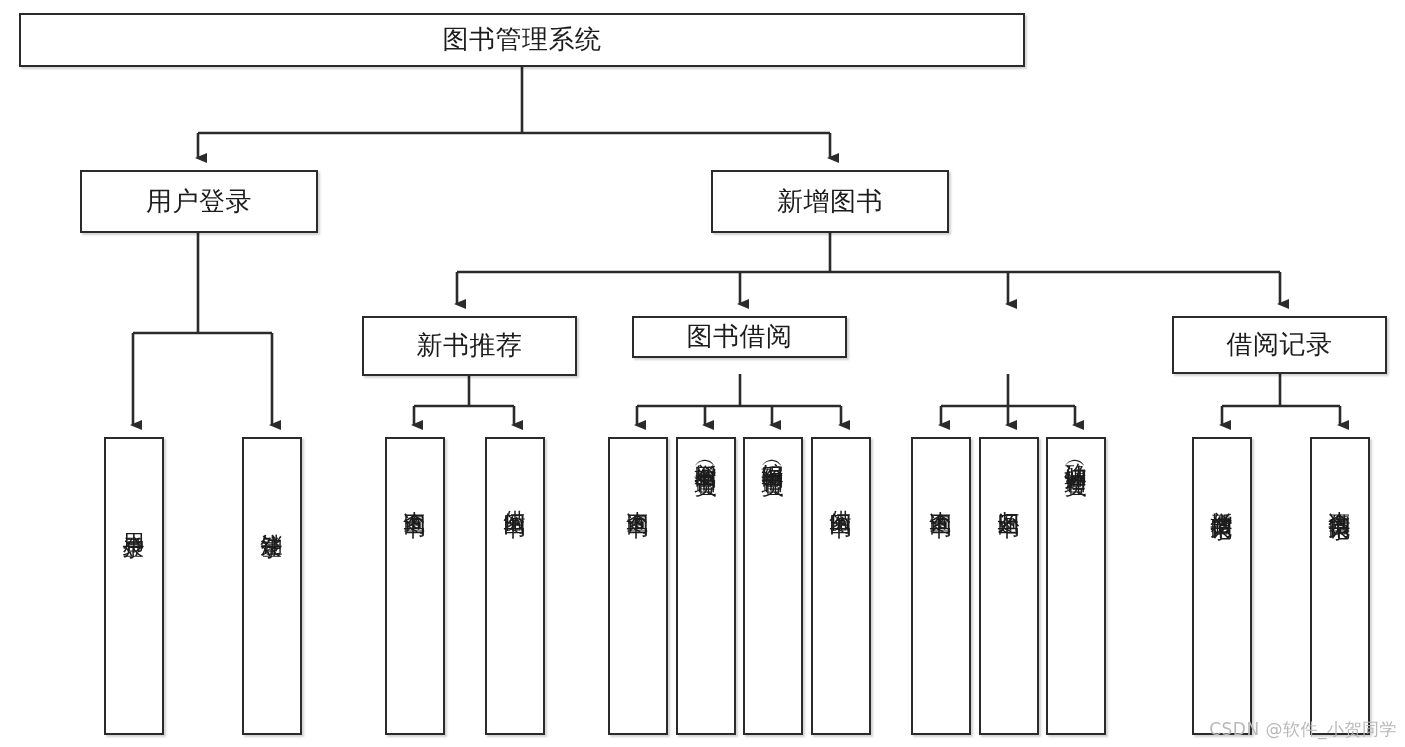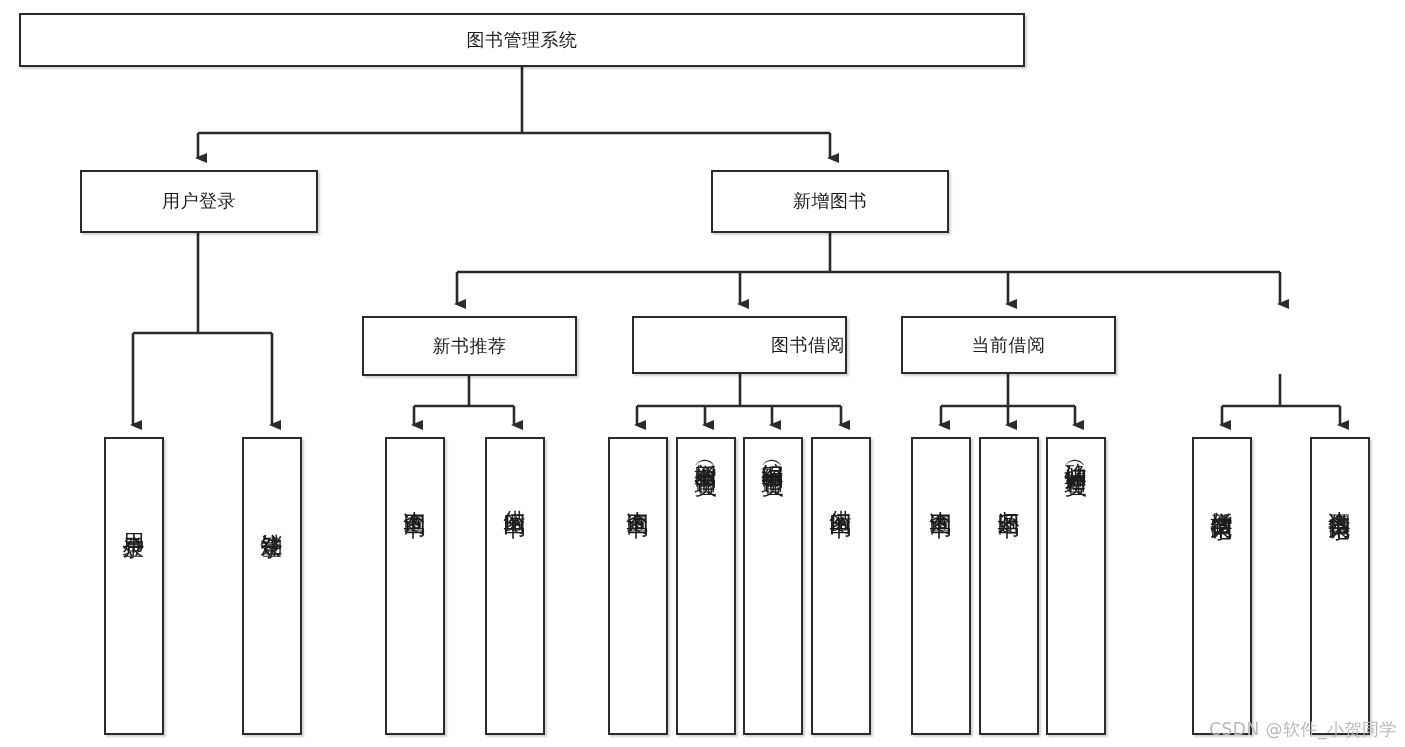--- a/index.html
+++ b/index.html
@@ -29,21 +29,21 @@
     box-sizing: border-box;
     border: 2.5px solid #2b2b2b;
     background: #ffffff;
     display: flex;
     align-items: center;
     justify-content: center;
     box-shadow: 2px 2px 2px rgba(0,0,0,0.18);
   }
   .node .label {
     color: #1c1c1c;
-    font-size: 18px;
+    font-size: 26px;
     line-height: 1.12;
     letter-spacing: 0.5px;
     white-space: nowrap;
   }
   .node.leaf {
     align-items: flex-start;
     justify-content: center;
     padding-top: 6px;
   }
   .node.leaf .label {
@@ -136,25 +136,25 @@
   <div class="node" style="left:80px; top:170px; width:238px; height:63px;">
     <span class="label">用户登录</span>
   </div>
   <div class="node" style="left:711px; top:170px; width:238px; height:63px;">
     <span class="label">新增图书</span>
   </div>
 
   <div class="node" style="left:362px; top:316px; width:215px; height:60px;">
     <span class="label">新书推荐</span>
   </div>
-  <div class="node" style="left:632px; top:316px; width:215px; height:58px;justify-content:flex-end;">
+  <div class="node" style="left:632px; top:316px; width:215px; height:42px;">
     <span class="label">图书借阅</span>
   </div>
-  <div class="node" style="left:901px; top:316px; width:215px; height:58px;">
-    <span class="label">当前借阅</span>
+  <div class="node" style="left:1172px; top:316px; width:215px; height:58px;">
+    <span class="label">借阅记录</span>
   </div>
 
   <div class="node leaf low" style="left:104px; top:437px; width:60px; height:298px;">
     <span class="label">用户登录</span>
   </div>
   <div class="node leaf low" style="left:242px; top:437px; width:60px; height:298px;">
     <span class="label">注销登录</span>
   </div>
 
   <div class="node leaf mid" style="left:385px; top:437px; width:60px; height:298px;">

